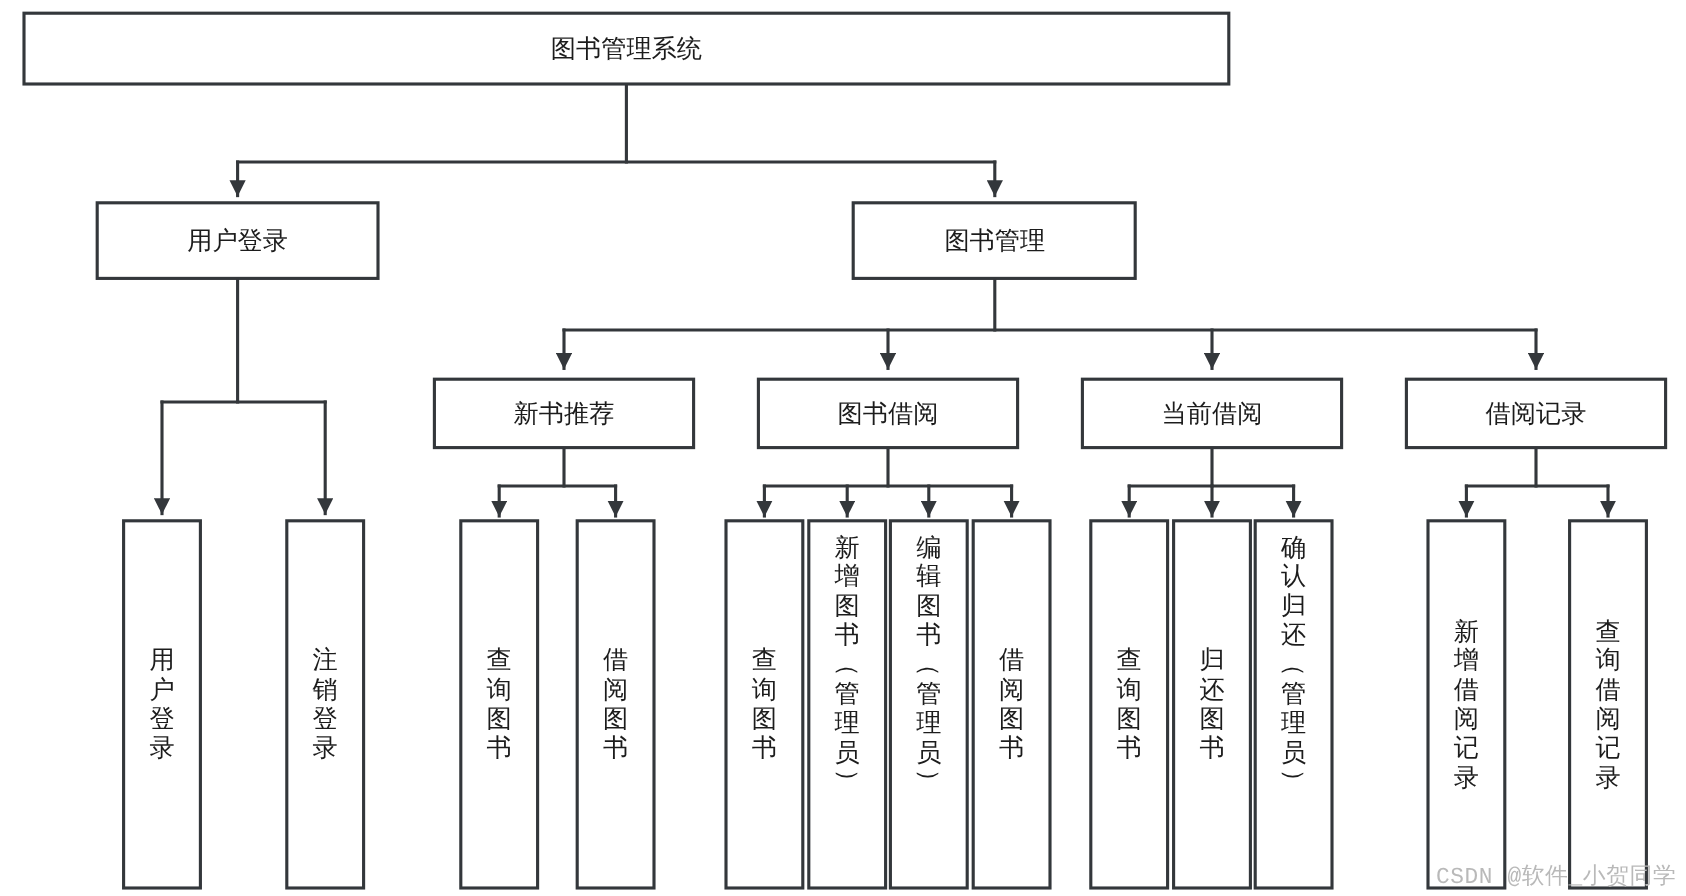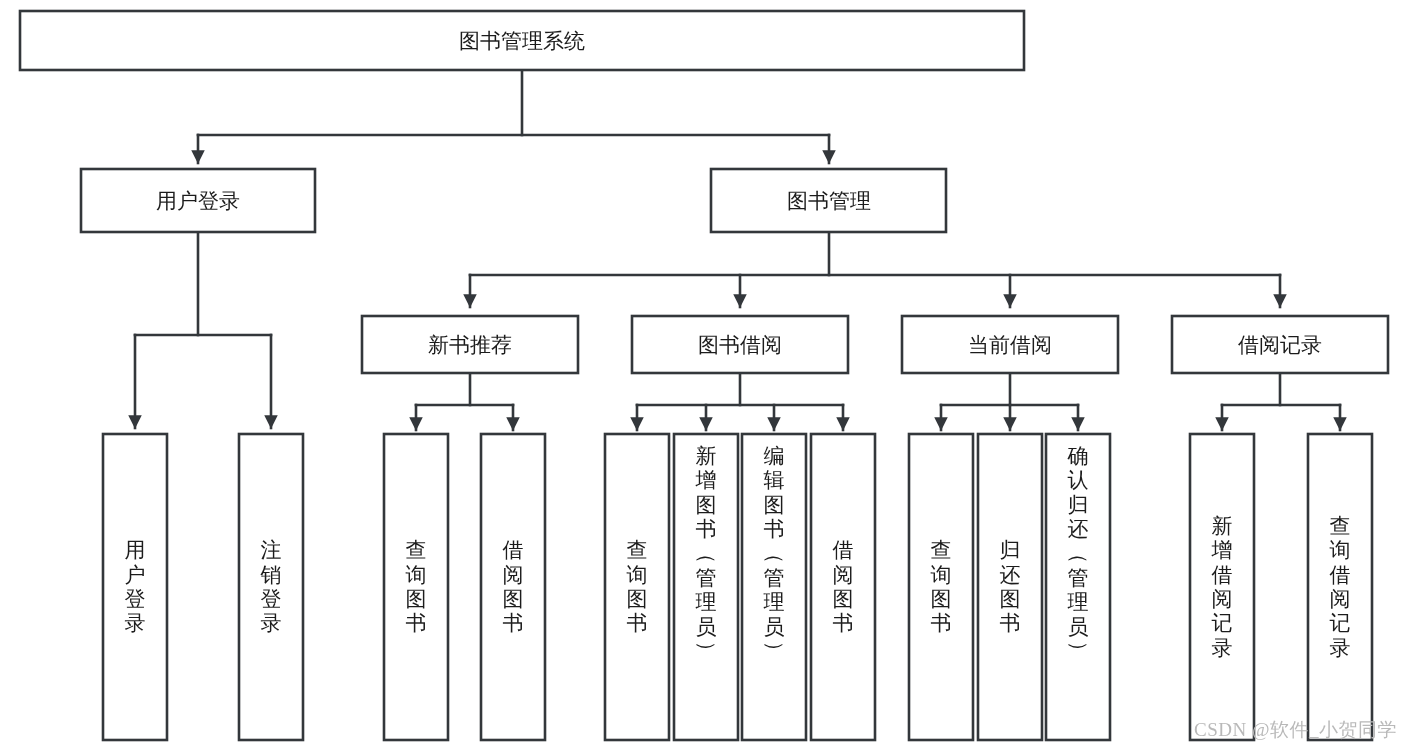--- a/index.html
+++ b/index.html
@@ -72,21 +72,21 @@
     pointer-events: none;
     white-space: pre;
   }
   .leaf-label span {
     display: block;
   }
   .watermark {
     position: absolute;
     right: 8px;
     bottom: 4px;
-    font-family: Liberation Serif, serif;
+    font-family: Liberation Mono, monospace;
     font-size: 19px;
     color: #b9b9b9;
     letter-spacing: 0.5px;
     white-space: nowrap;
     pointer-events: none;
   }
 </style>
 </head>
 <body>
 

